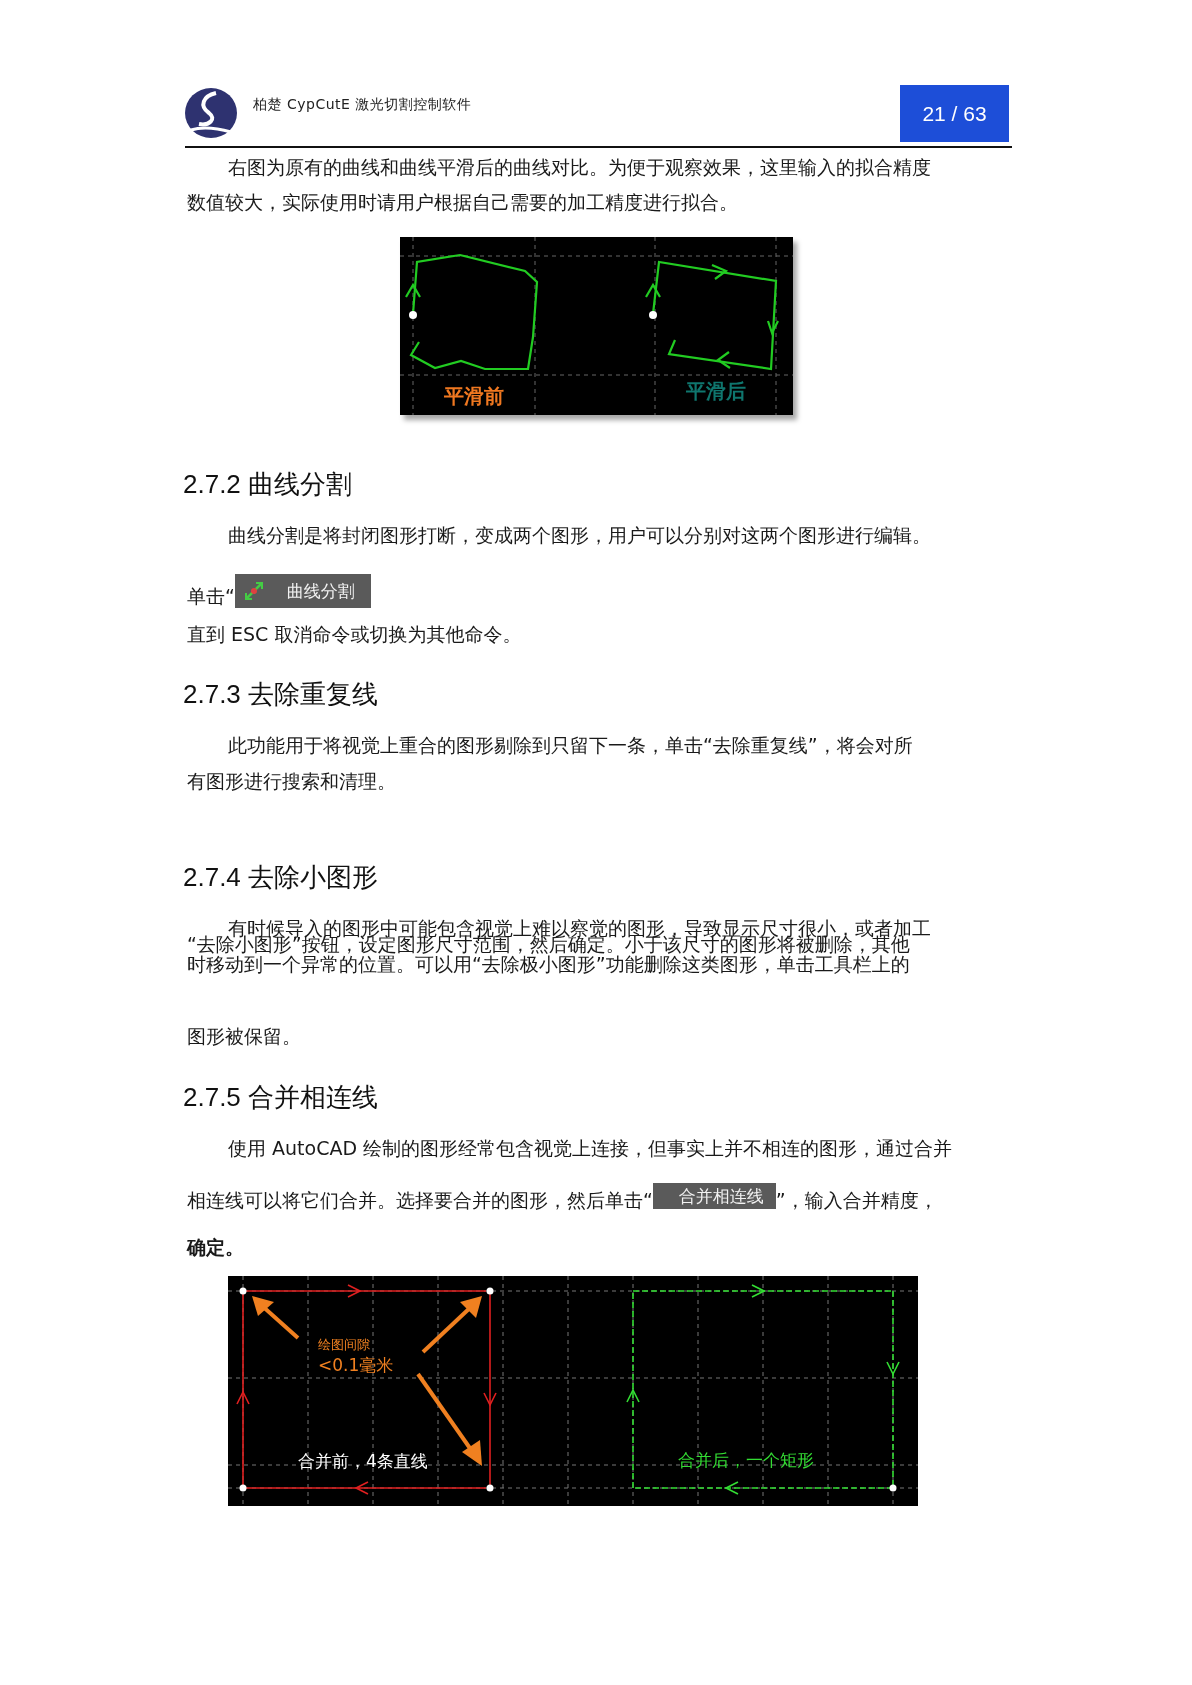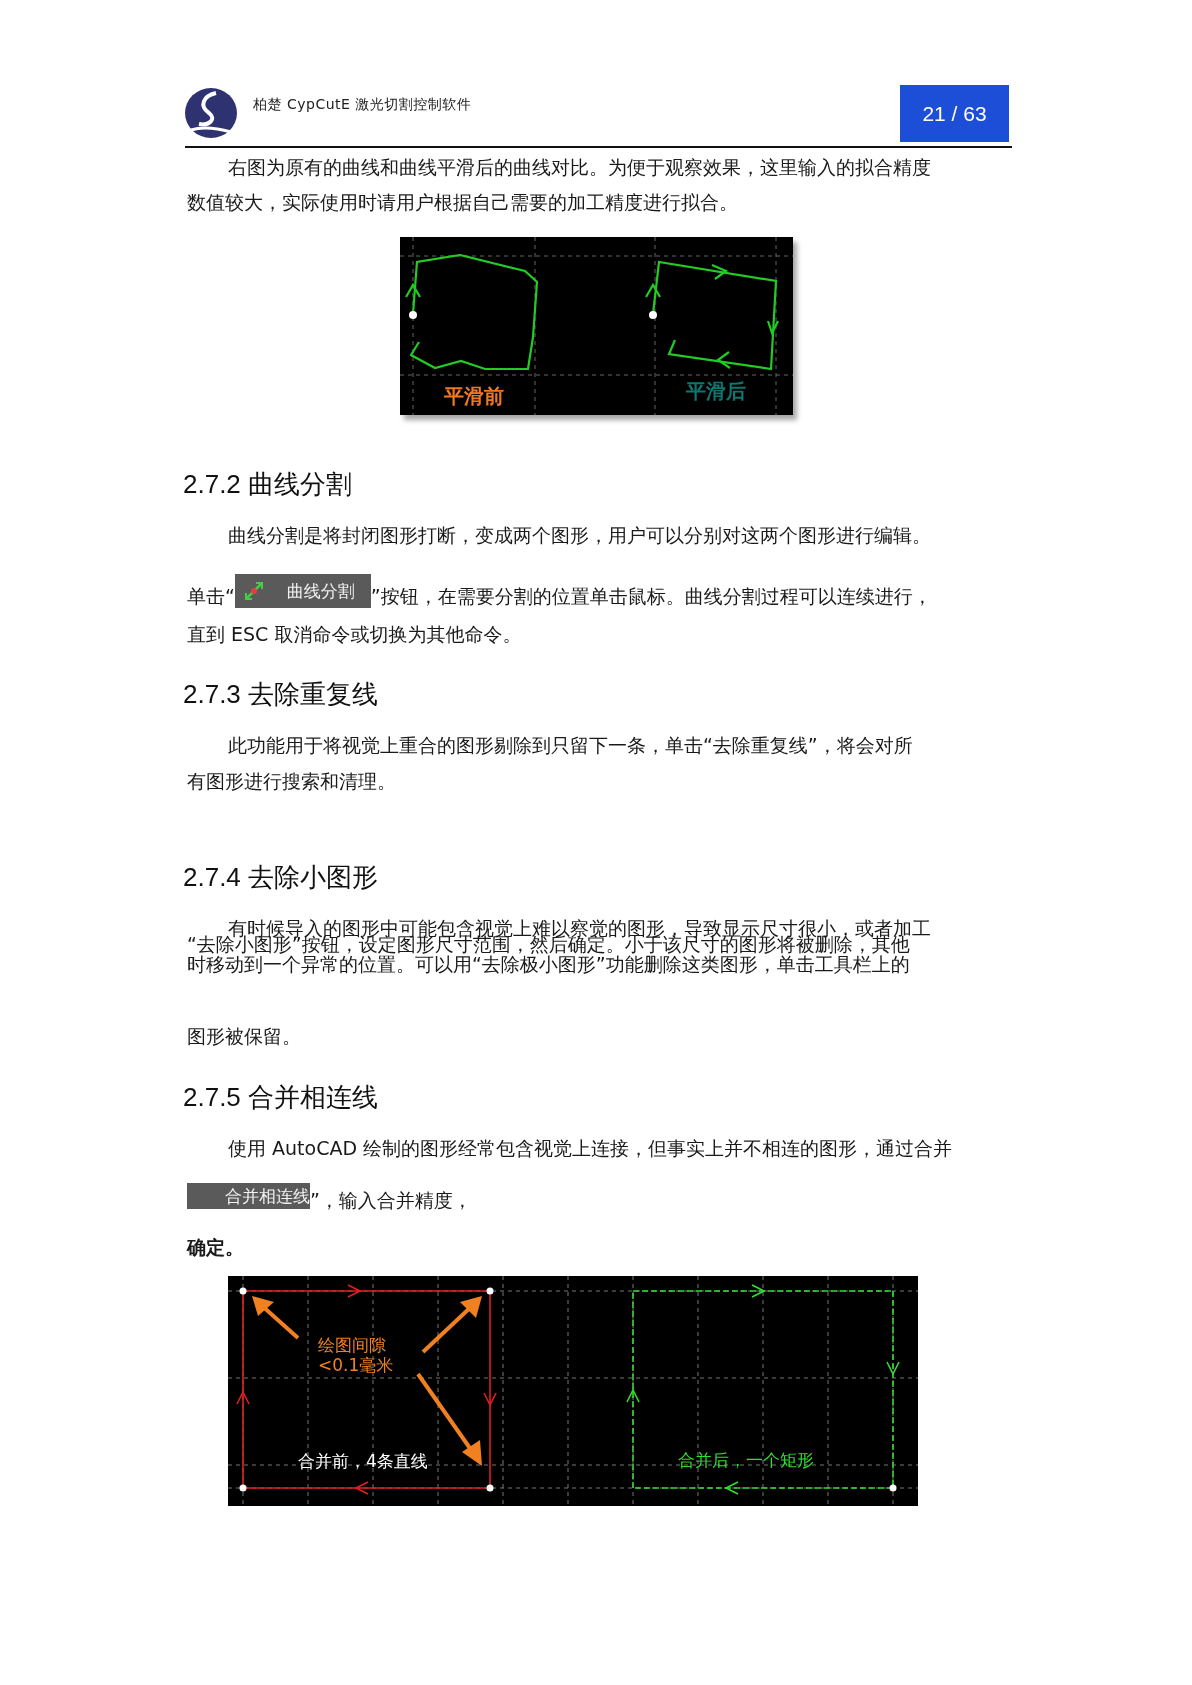--- a/index.html
+++ b/index.html
@@ -12,21 +12,21 @@
                 color: #fff; font-size: 21px; display: flex; align-items: center; justify-content: center;
                 font-family: "Liberation Sans", sans-serif; }
   .header-rule { left: 185px; top: 146px; width: 827px; height: 2px; background: #111; }
   .p { left: 187px; width: 826px; font-size: 19px; line-height: 24px; white-space: nowrap; color: #1a1a1a; }
   .p.indent { left: 228px; }
   .h { left: 183px; font-size: 26px; white-space: nowrap; color: #111; font-family: "Liberation Sans", "DejaVu Sans", sans-serif; }
   .inline-btn { display: inline-flex; align-items: center; background: #5a5a5a; color: #f2f2f2;
                 font-size: 17px; vertical-align: middle; position: relative; top: -6px; }
   .split-btn { width: 136px; height: 34px; }
   .split-btn .ico { width: 22px; height: 22px; margin-left: 8px; margin-right: 22px; }
-  .merge-btn { width: 123px; height: 26px; justify-content: flex-end; padding-right: 0; box-sizing: border-box; }
+  .merge-btn { width: 123px; height: 26px; justify-content: flex-end; padding-right: 12px; box-sizing: border-box; }
   .fig { background: #000; }
   .fig1 { left: 400px; top: 237px; width: 393px; height: 178px; box-shadow: 4px 5px 5px rgba(0,0,0,0.35); }
   .fig2 { left: 228px; top: 1276px; width: 690px; height: 230px; }
   .fig svg { position: absolute; left: 0; top: 0; }
   .fig-label { position: absolute; font-weight: bold; white-space: nowrap; }
 </style>
 </head>
 <body>
 
 <div class="abs logo">
@@ -77,38 +77,38 @@
 <div class="abs p indent" style="top:523px;">曲线分割是将封闭图形打断，变成两个图形，用户可以分别对这两个图形进行编辑。</div>
 <div class="abs p" style="top:580px;">
   <span>单击“</span><span class="inline-btn split-btn">
       <span class="ico"><svg width="22" height="22" viewBox="0 0 22 22">
           <line x1="3" y1="19" x2="19" y2="3" stroke="#44cc44" stroke-width="2.5"></line>
           <polyline points="3,13 3,19 9,19" stroke="#44cc44" stroke-width="2" fill="none"></polyline>
           <polyline points="13,3 19,3 19,9" stroke="#44cc44" stroke-width="2" fill="none"></polyline>
           <circle cx="11" cy="11" r="3" fill="#e04040"></circle>
         </svg></span>
       <span>曲线分割</span>
-    </span><span>”按钮，在需要分割的位置单击鼠标。曲线分割过程可以连续进行，</span>
+    </span>
 </div>
 <div class="abs p" style="top:622px;">直到 ESC 取消命令或切换为其他命令。</div>
 
 <div class="abs h" style="top:677px;">2.7.3 去除重复线</div>
 <div class="abs p indent" style="top:733px;">此功能用于将视觉上重合的图形剔除到只留下一条，单击“去除重复线”，将会对所</div>
 <div class="abs p" style="top:769px;">有图形进行搜索和清理。</div>
 
 <div class="abs h" style="top:860px;">2.7.4 去除小图形</div>
 <div class="abs p indent" style="top:916px;">有时候导入的图形中可能包含视觉上难以察觉的图形，导致显示尺寸很小，或者加工</div>
 <div class="abs p" style="top:952px;">时移动到一个异常的位置。可以用“去除极小图形”功能删除这类图形，单击工具栏上的</div>
 <div class="abs p" style="top:932px;">“去除小图形”按钮，设定图形尺寸范围，然后确定。小于该尺寸的图形将被删除，其他</div>
 <div class="abs p" style="top:1024px;">图形被保留。</div>
 
 <div class="abs h" style="top:1080px;">2.7.5 合并相连线</div>
 <div class="abs p indent" style="top:1136px;">使用 AutoCAD 绘制的图形经常包含视觉上连接，但事实上并不相连的图形，通过合并</div>
 <div class="abs p" style="top:1188px;">
-  <span class="inline-btn merge-btn">
+  <span>相连线可以将它们合并。选择要合并的图形，然后单击“</span><span class="inline-btn merge-btn">
       <span>合并相连线</span>
     </span><span>”，输入合并精度，</span>
 </div>
 <div class="abs p" style="top:1235px;font-weight:bold;">确定。</div>
 
 <div class="abs fig fig2">
   <svg width="690" height="230" viewBox="0 0 690 230">
     <g stroke="#777" stroke-width="1" stroke-dasharray="4,4">
       <line x1="0" y1="15" x2="690" y2="15"></line>
       <line x1="0" y1="102" x2="690" y2="102"></line>
@@ -160,17 +160,17 @@
       <line x1="405" y1="212" x2="405" y2="15"></line>
     </g>
     <g stroke="#33dd33" stroke-width="1.6" fill="none">
       <polyline points="524,9 536,15 524,21"></polyline>
       <polyline points="659,86 665,98 671,86"></polyline>
       <polyline points="510,206 498,212 510,218"></polyline>
       <polyline points="399,126 405,114 411,126"></polyline>
     </g>
     <circle cx="665" cy="212" r="3.5" fill="#ffffff"></circle>
   </svg>
-  <div class="fig-label" style="left:90px; top:59px; font-size:17px; color:#f08020; font-weight:normal; line-height:20px;">绘图间隙</div>
+  <div class="fig-label" style="left:90px; top:59px; font-size:13px; color:#f08020; font-weight:normal; line-height:20px;">绘图间隙</div>
   <div class="fig-label" style="left:90px; top:79px; font-size:17px; color:#f08020; font-weight:normal; line-height:20px;">&lt;0.1毫米</div>
   <div class="fig-label" style="left:70px; top:174px; font-size:17px; color:#ffffff; font-weight:normal;">合并前，4条直线</div>
   <div class="fig-label" style="left:450px; top:173px; font-size:17px; color:#33dd33; font-weight:normal;">合并后，一个矩形</div>
 </div>
 
 </body></html>

